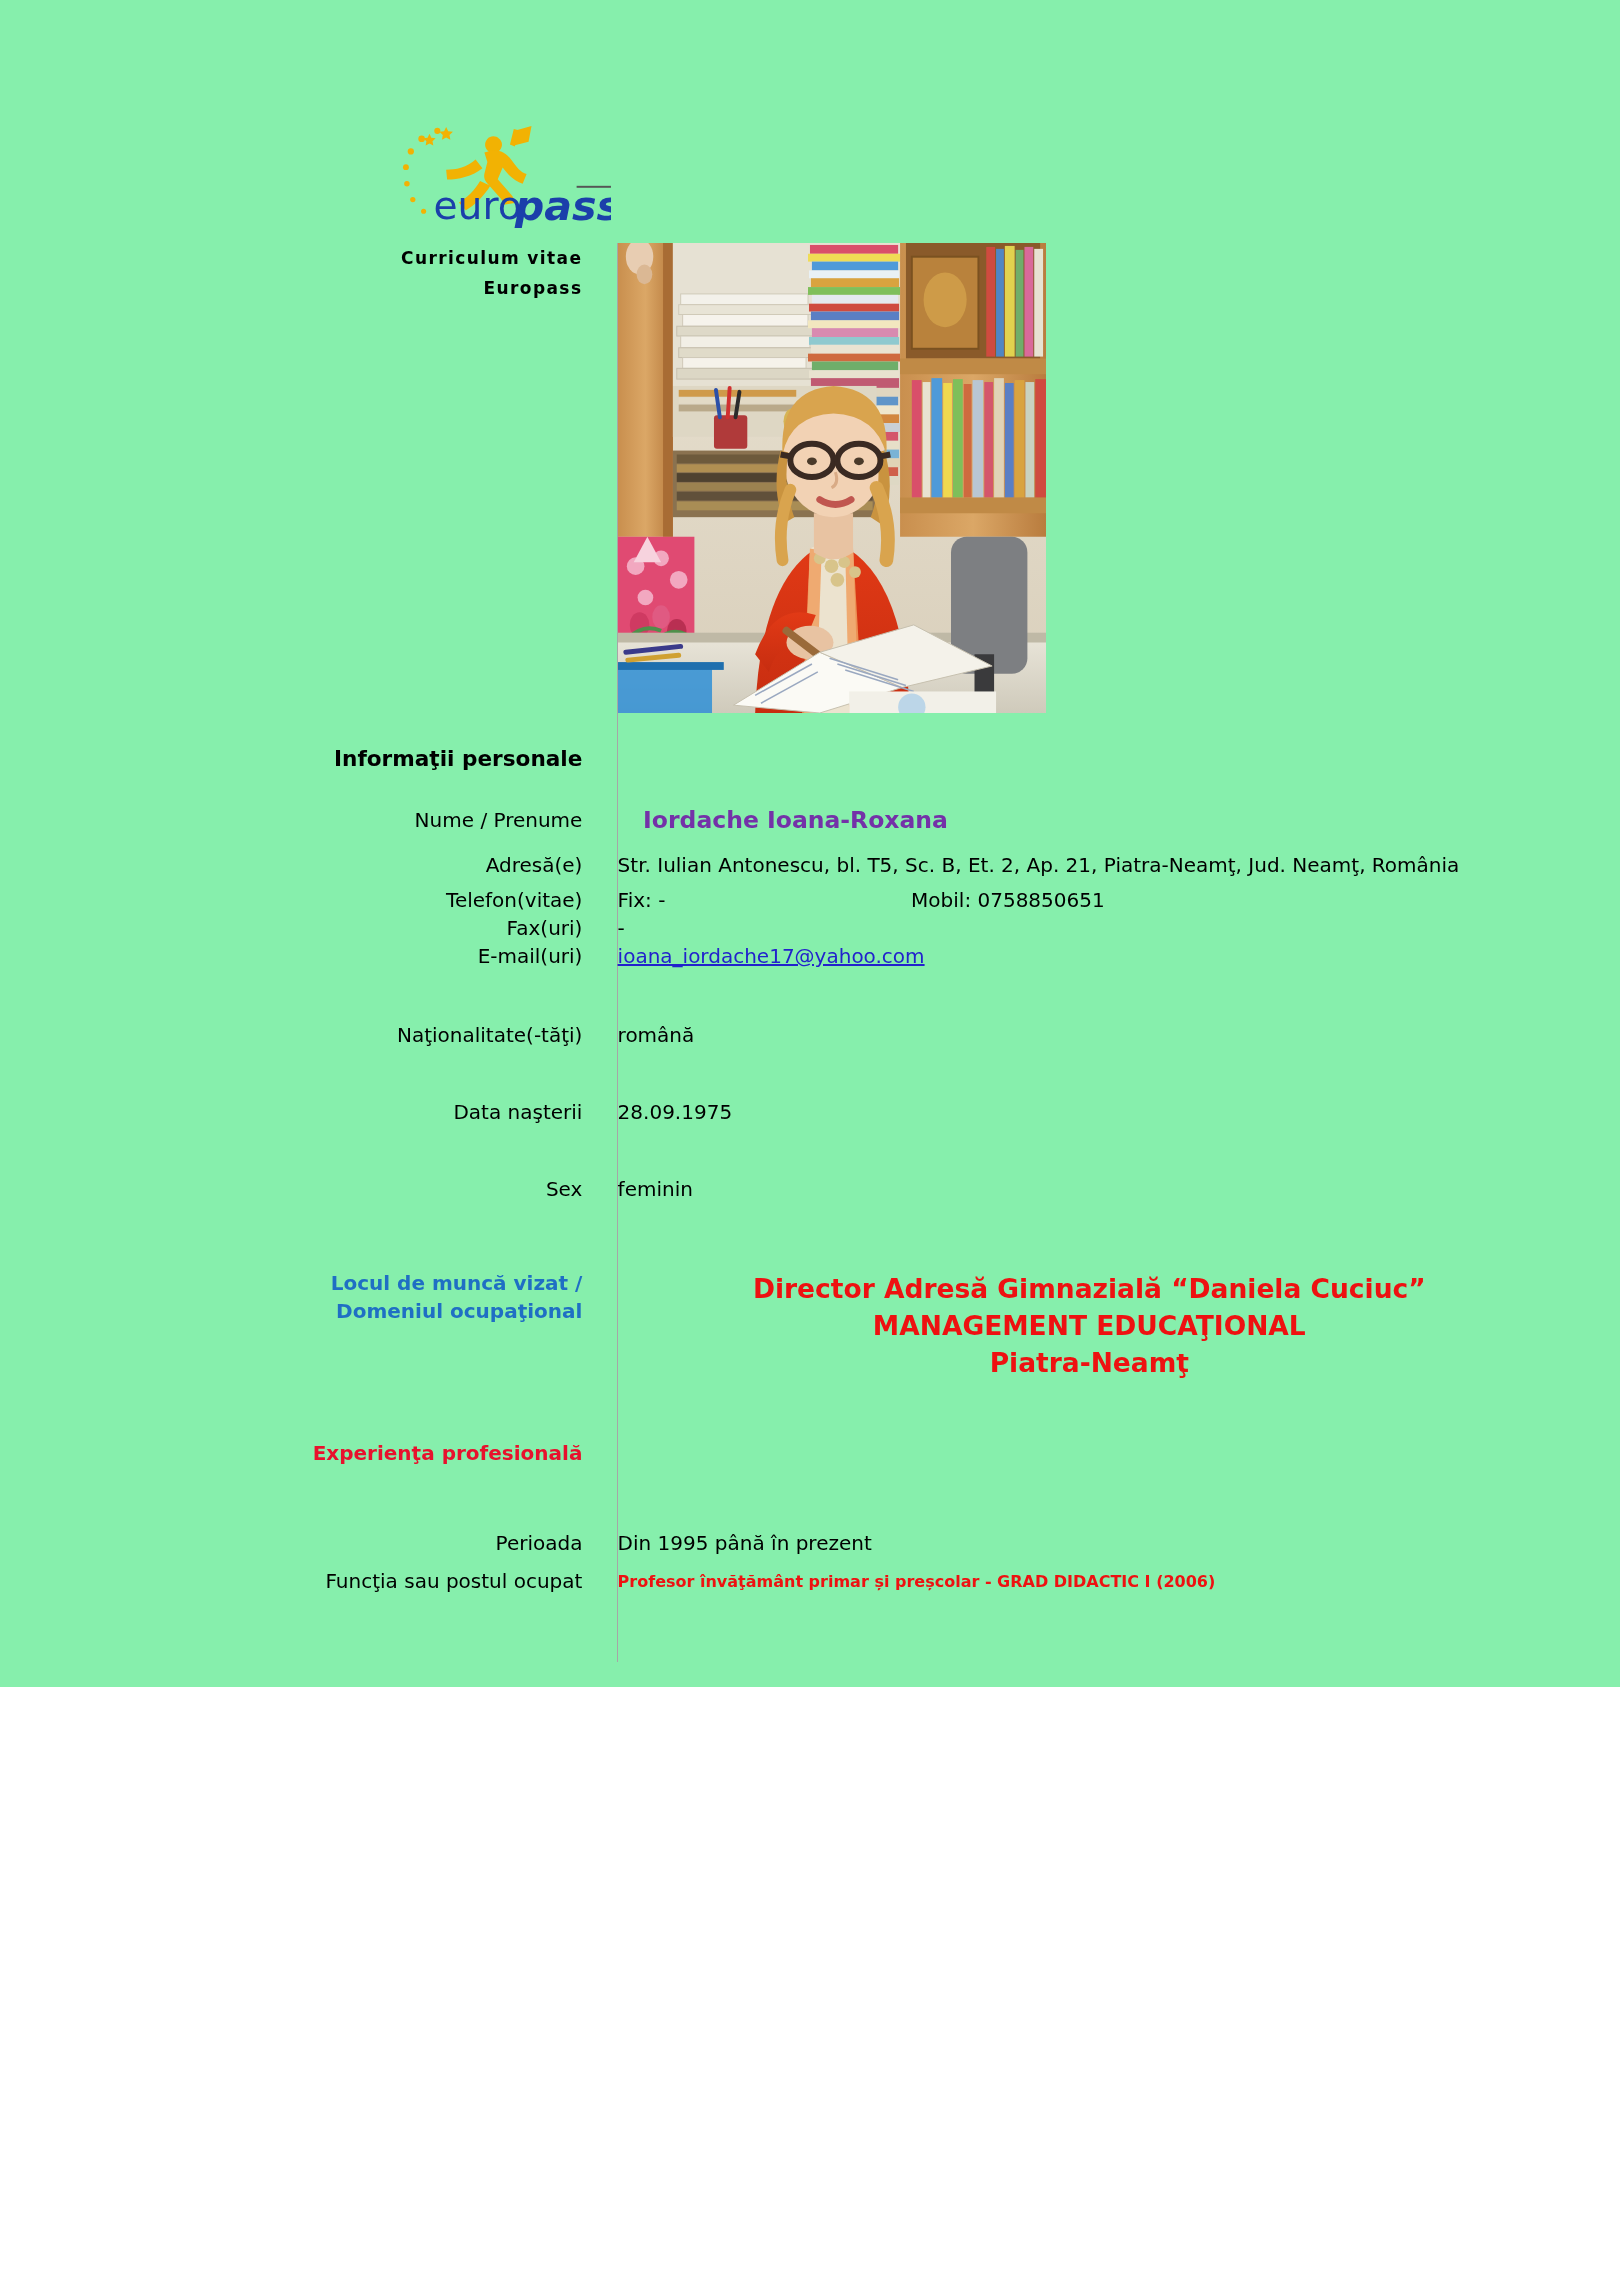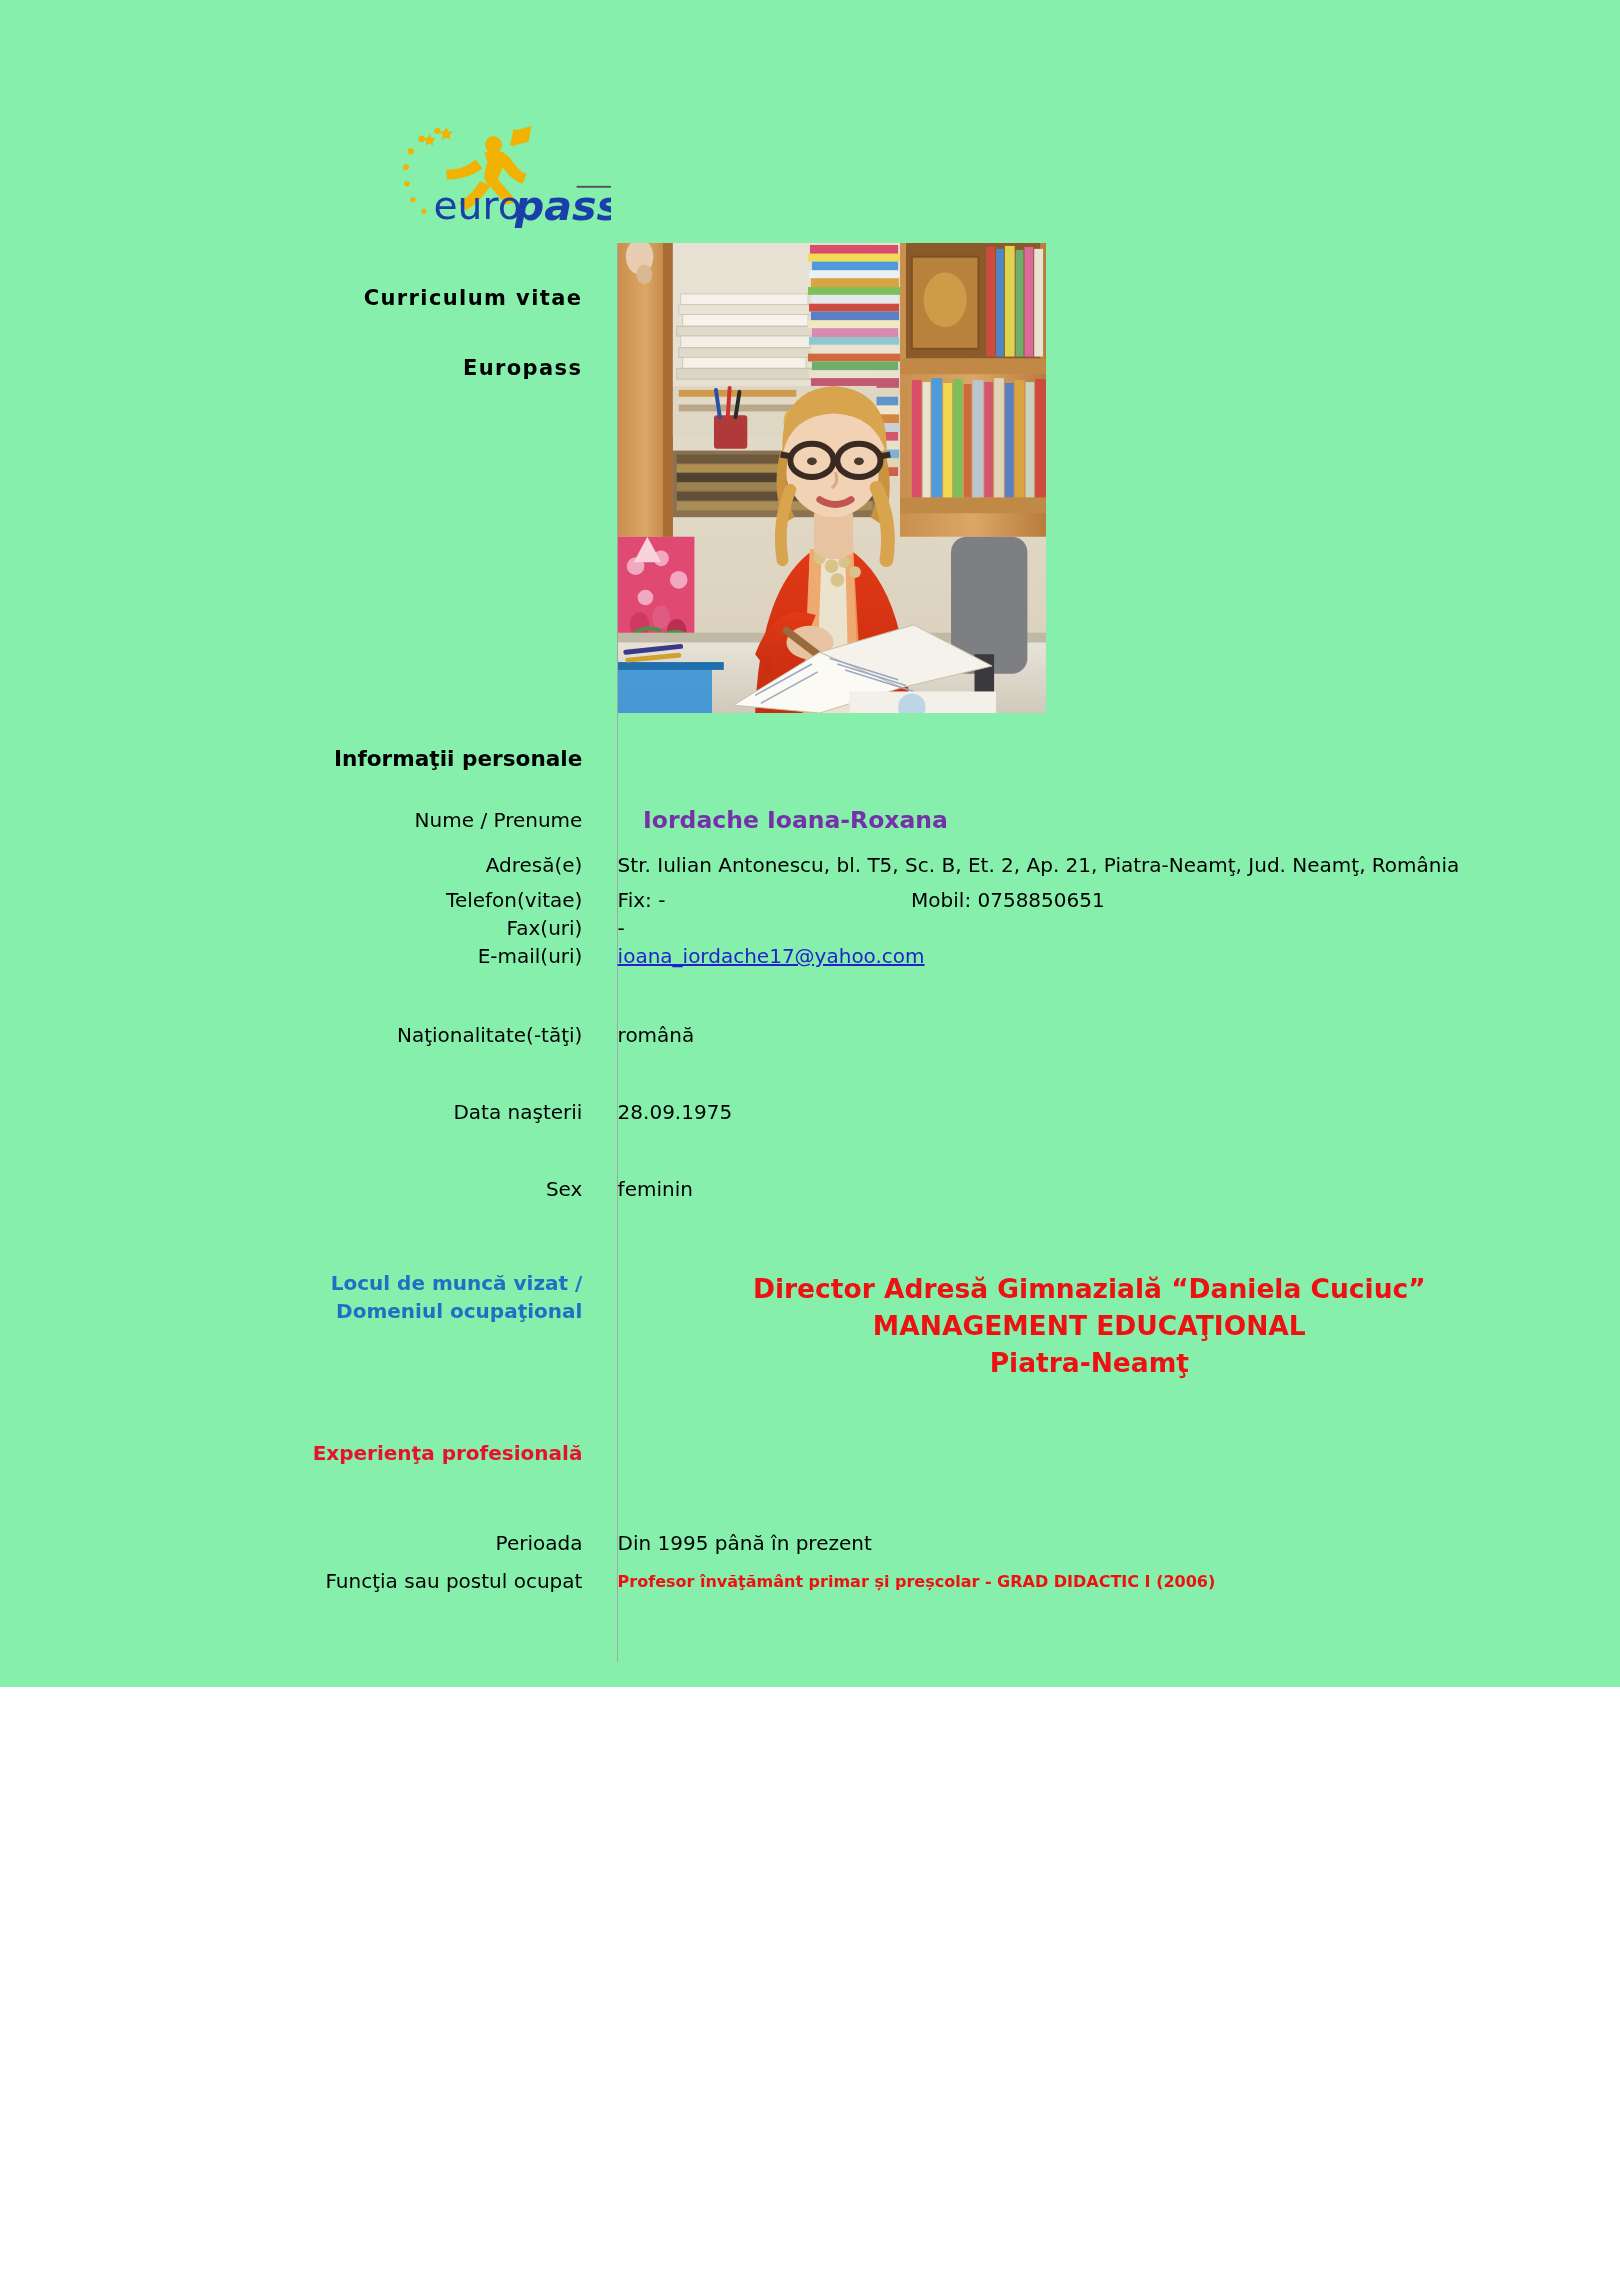--- a/index.html
+++ b/index.html
@@ -65,25 +65,24 @@
     left: 617px;
     top: 243px;
     width: 1px;
     height: 1419px;
     background: #a6a6a6;
   }
 
   
   .hdr-title {
     font-weight: bold;
-    font-size: 21px;
+    font-size: 17px;
     letter-spacing: 1.4px;
     line-height: 30px;
     color: #000000;
-    margin-top: 40px;
   }
   .sect-head {
     font-weight: bold;
     font-size: 21.6px;
     color: #000000;
     line-height: 29px;
   }
   .sect-head.blue { color: #1f6fc4; font-size: 20px; line-height: 27.4px; }
   .sect-head.red  { color: #e8112d; font-size: 20px; line-height: 27.4px; }
 

